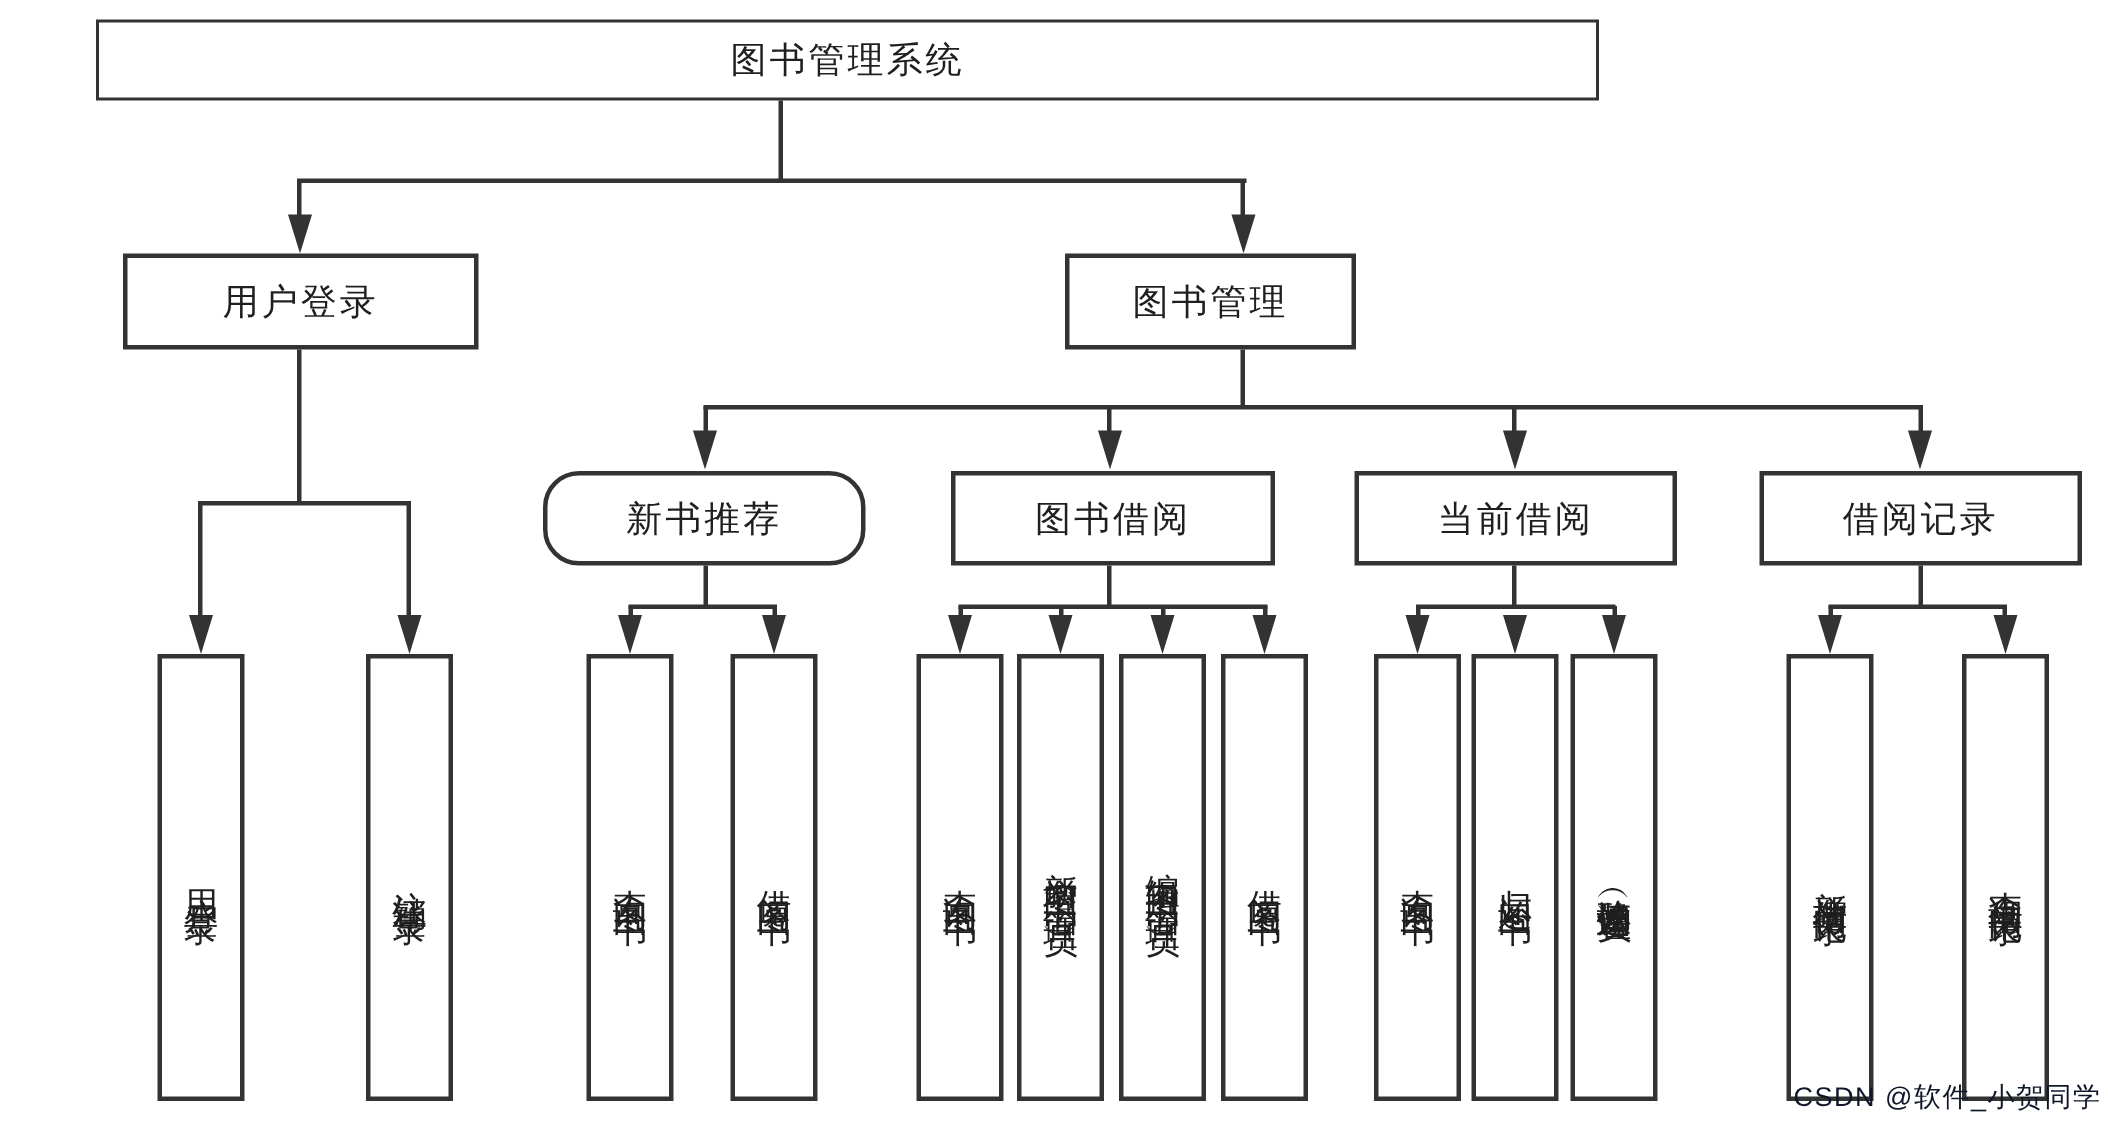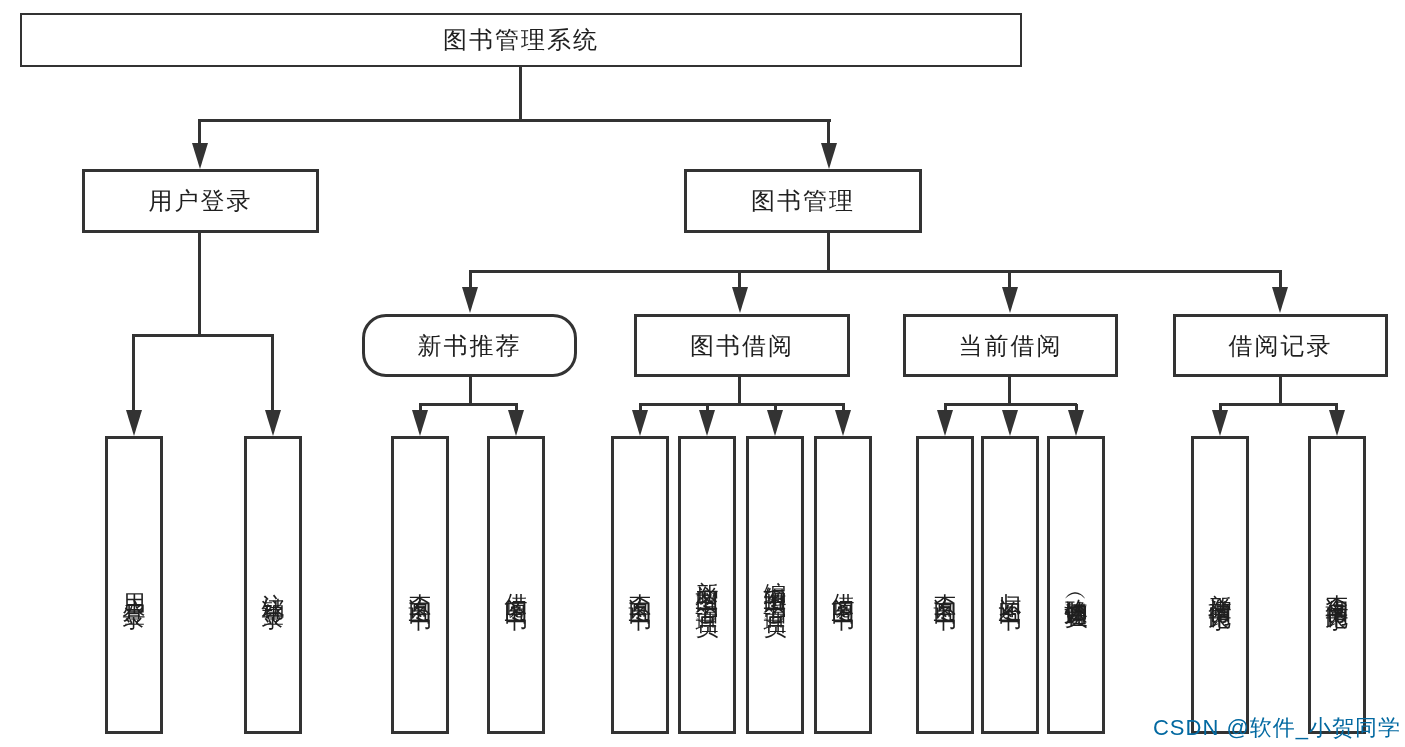--- a/index.html
+++ b/index.html
@@ -4,37 +4,37 @@
 <style>
   html,body{margin:0;padding:0;background:#ffffff;}
   .canvas{
     position:relative;width:1405px;height:747px;background:#ffffff;overflow:hidden;
     font-family:"Liberation Sans","DejaVu Sans",sans-serif;color:#1f1f1f;
   }
   .box{
     position:absolute;background:#ffffff;border:3px solid #333333;
     display:flex;align-items:center;justify-content:center;box-sizing:border-box;
   }
-  .box.root{border-width:2px;}
+  .box.root{border-width:2px;margin-left:44px;}
   .hlabel{font-size:24px;letter-spacing:2px;white-space:nowrap;}
   .leaf{width:58px;top:436px;height:298px;}
   .vlabel{
     writing-mode:vertical-rl;text-orientation:mixed;
     font-size:23px;letter-spacing:5px;line-height:1;white-space:nowrap;
   }
   .v{position:absolute;width:3px;background:#333333;}
   .h{position:absolute;height:3px;background:#333333;}
   .ar{
     position:absolute;width:0;height:0;
     border-left:8px solid transparent;border-right:8px solid transparent;
     border-top:26px solid #333333;
   }
   .watermark{
     position:absolute;right:4px;bottom:4px;z-index:5;
-    font-size:22px;color:#0369a1;letter-spacing:1px;white-space:nowrap;
+    font-size:18px;color:#0f172a;letter-spacing:1px;white-space:nowrap;
   }
 </style>
 </head>
 <body>
 
 <div class="canvas">
 
   <div class="box root" style="left:20px;top:13px;width:1002px;height:54px;">
     <span class="hlabel">图书管理系统</span>
   </div>
@@ -42,21 +42,21 @@
   <div class="v" style="left:519px;top:67px;height:53px;"></div>
   <div class="h" style="left:198px;top:119px;width:633px;"></div>
   <div class="v" style="left:198px;top:120px;height:30px;"></div>
   <div class="v" style="left:827px;top:120px;height:30px;"></div>
   <div class="ar" style="left:192px;top:143px;"></div>
   <div class="ar" style="left:821px;top:143px;"></div>
 
   <div class="box" style="left:82px;top:169px;width:237px;height:64px;">
     <span class="hlabel">用户登录</span>
   </div>
-  <div class="box" style="left:684px;top:169px;width:238px;height:64px;">
+  <div class="box" style="left:710px;top:169px;width:194px;height:64px;">
     <span class="hlabel">图书管理</span>
   </div>
 
   <div class="v" style="left:198px;top:233px;height:102px;"></div>
   <div class="h" style="left:132px;top:334px;width:142px;"></div>
   <div class="v" style="left:132px;top:335px;height:80px;"></div>
   <div class="v" style="left:271px;top:335px;height:80px;"></div>
   <div class="ar" style="left:126px;top:410px;"></div>
   <div class="ar" style="left:265px;top:410px;"></div>
 

